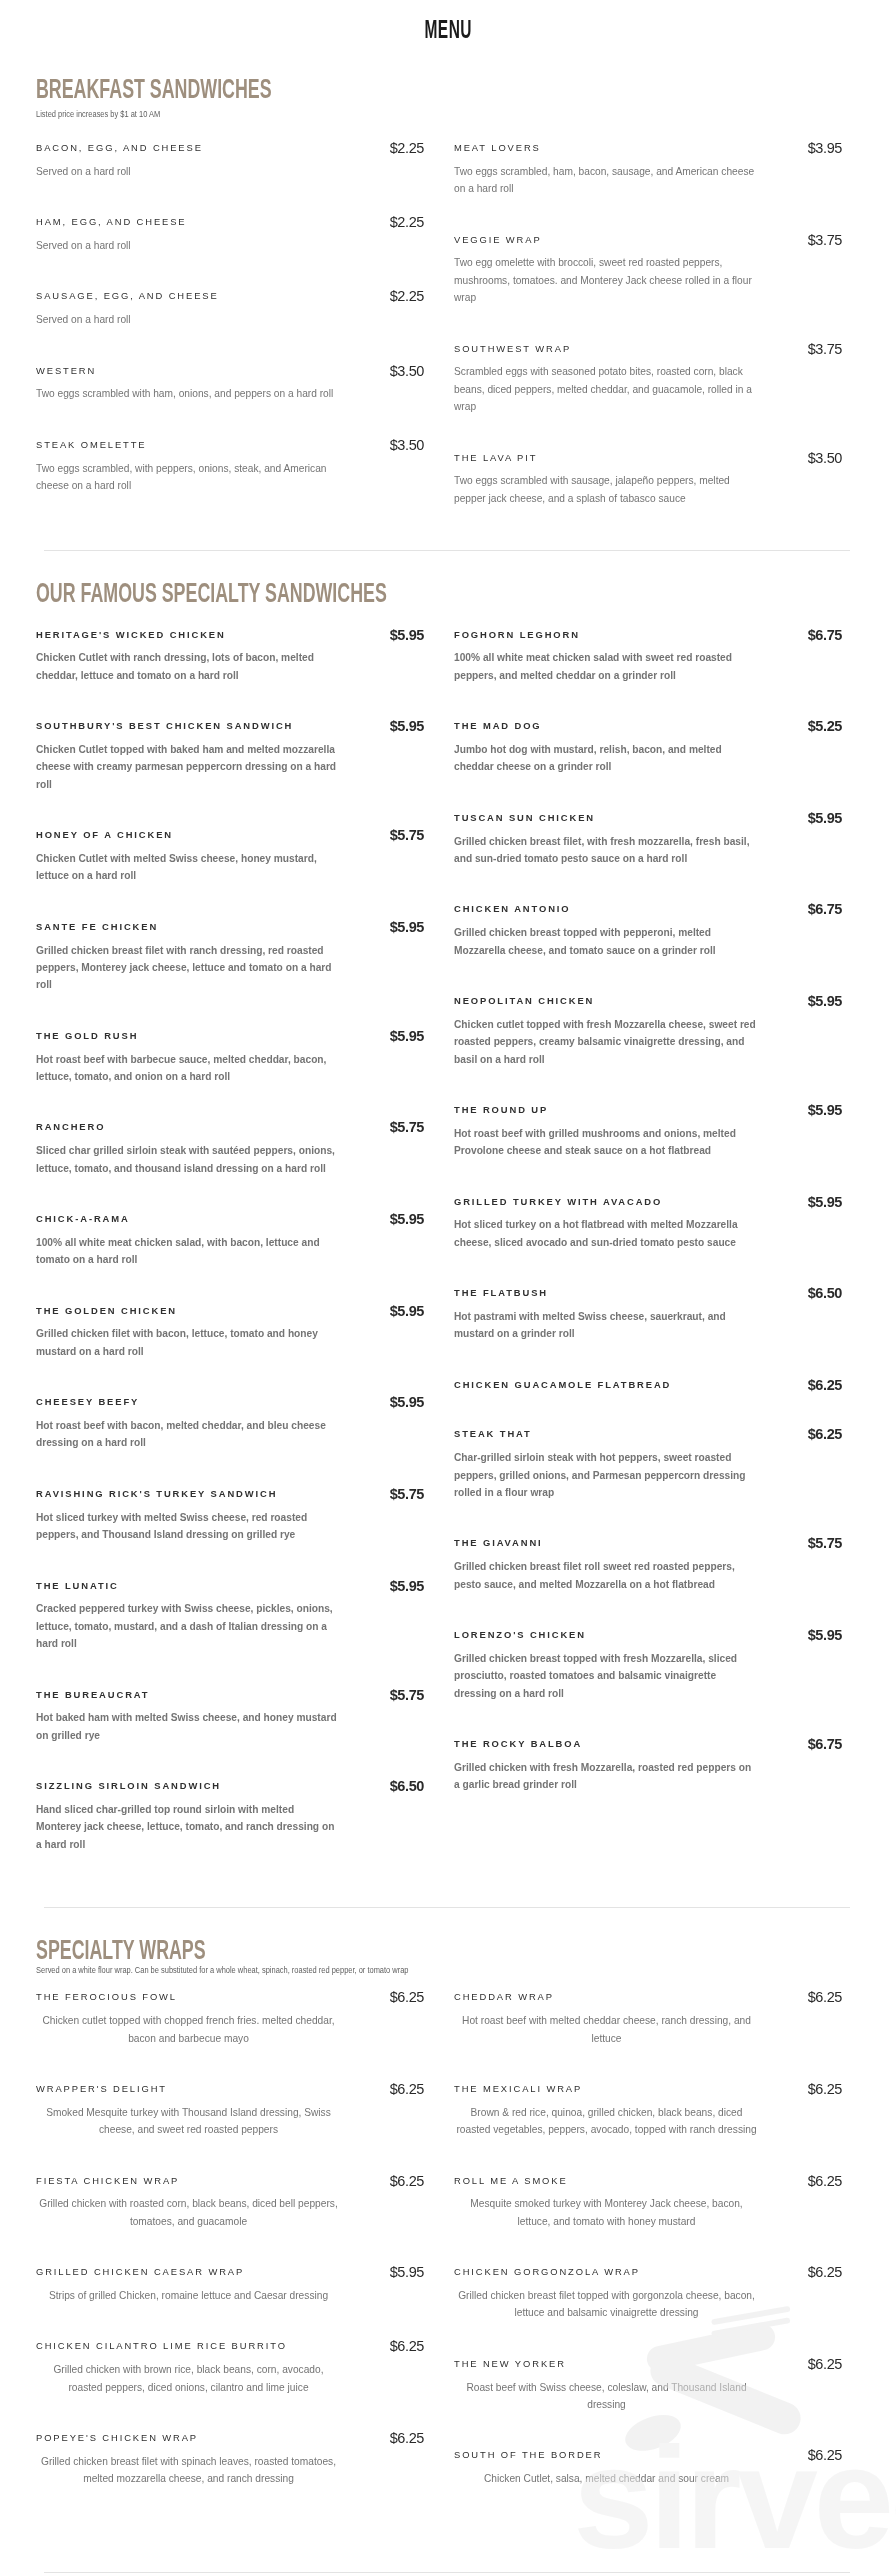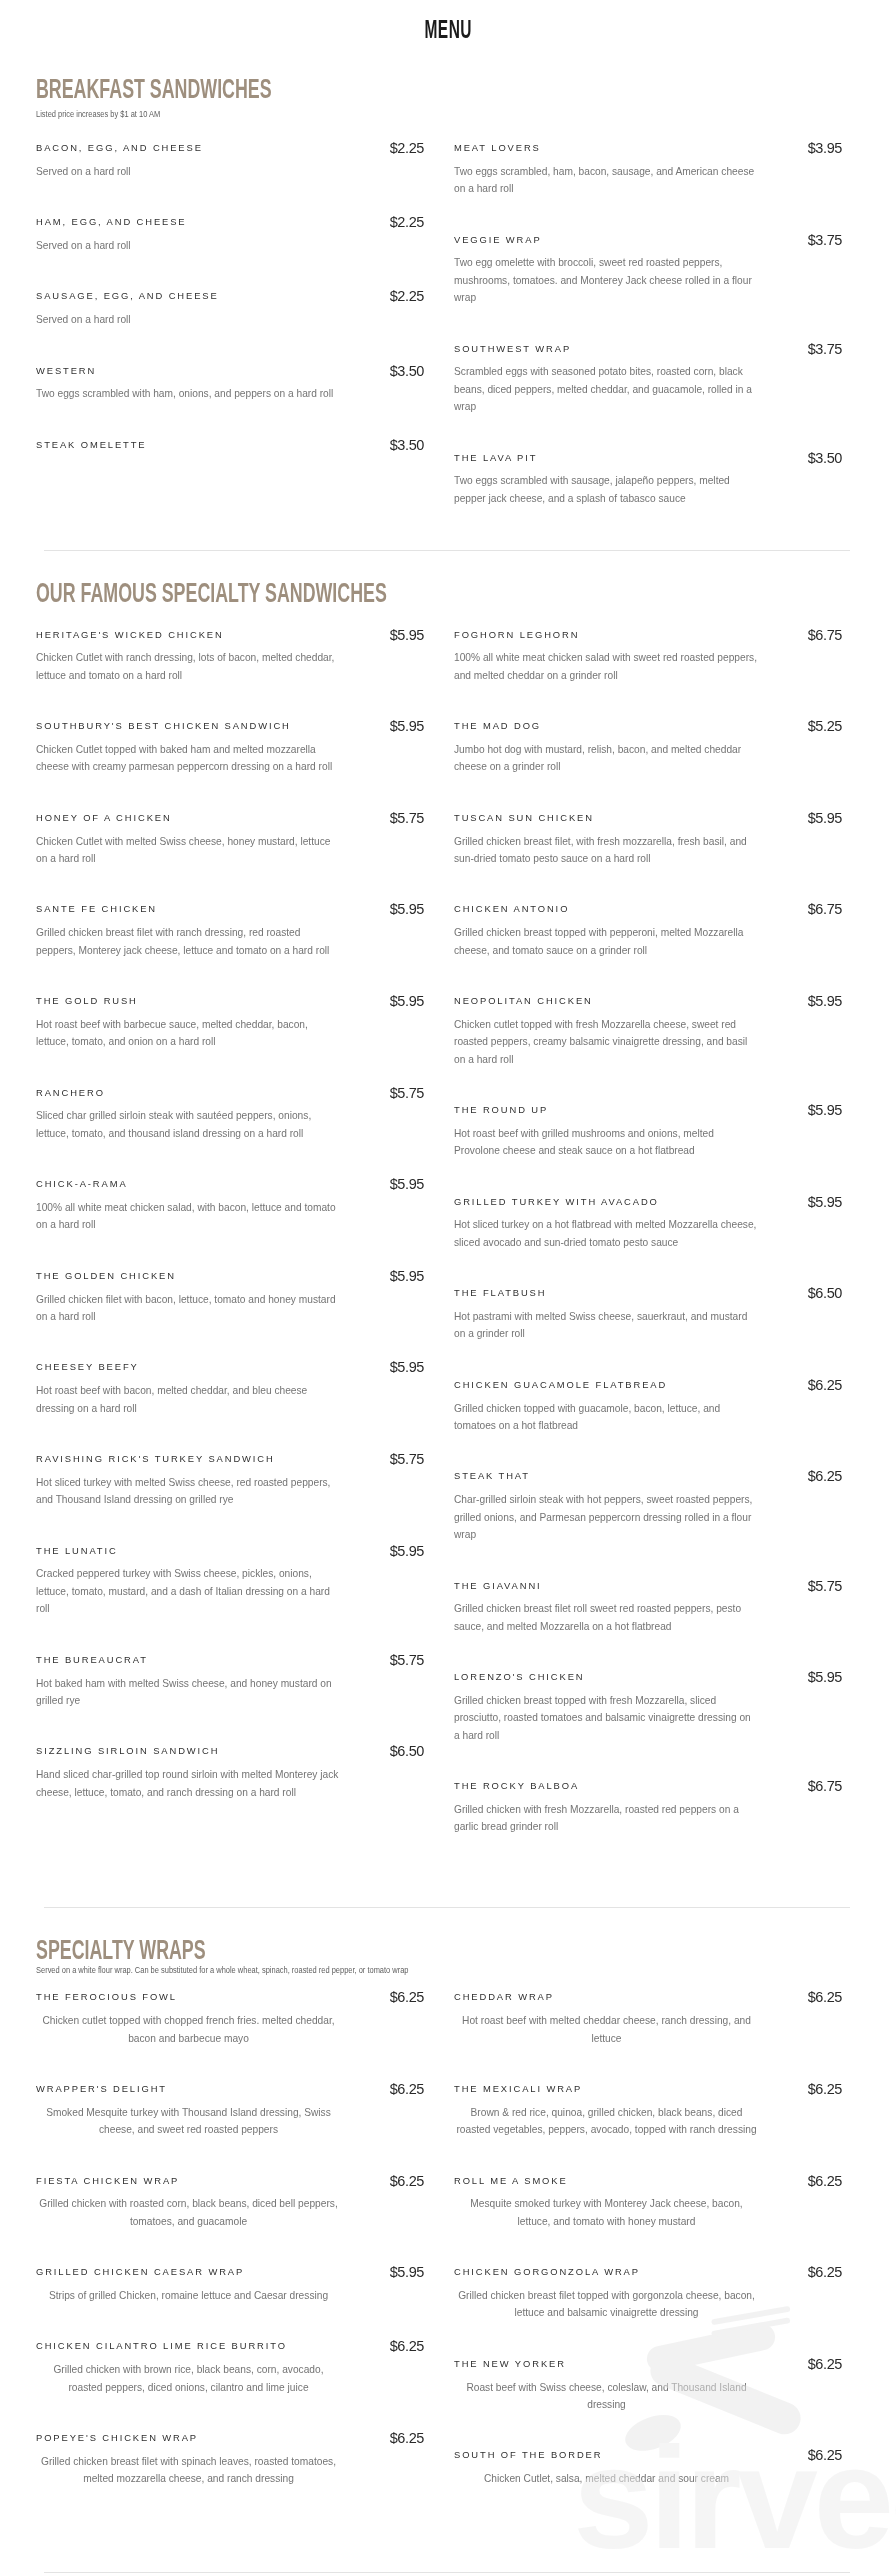--- a/index.html
+++ b/index.html
@@ -60,20 +60,21 @@
       <span class="item-name">WESTERN</span>
       <span class="item-price">$3.50</span>
     </div>
     <div class="item-desc">Two eggs scrambled with ham, onions, and peppers on a hard roll</div>
   </div>
         <div class="item">
     <div class="item-head">
       <span class="item-name">STEAK OMELETTE</span>
       <span class="item-price">$3.50</span>
     </div>
+    <div class="item-desc">Two eggs scrambled, with peppers, onions, steak, and American cheese on a hard roll</div>
   </div>
       </div>
     <div class="col">
         <div class="item">
     <div class="item-head">
       <span class="item-name">MEAT LOVERS</span>
       <span class="item-price">$3.95</span>
     </div>
     <div class="item-desc">Two eggs scrambled, ham, bacon, sausage, and American cheese on a hard roll</div>
   </div>
@@ -99,21 +100,21 @@
     <div class="item-desc">Two eggs scrambled with sausage, jalapeño peppers, melted pepper jack cheese, and a splash of tabasco sauce</div>
   </div>
       </div>
   </div>
 </div>
 
 <div class="divider" style="top:550px;"></div>
 
 <div class="section" id="sec1" style="top:579px;">
   <div class="section-title"><span>OUR FAMOUS SPECIALTY SANDWICHES</span></div>
-  <div class="cols" style="margin-top:19.6px;">
+  <div class="cols" style="margin-top:19.6px;font-weight:bold;">
     <div class="col">
         <div class="item">
     <div class="item-head">
       <span class="item-name">HERITAGE'S WICKED CHICKEN</span>
       <span class="item-price">$5.95</span>
     </div>
     <div class="item-desc">Chicken Cutlet with ranch dressing, lots of bacon, melted cheddar, lettuce and tomato on a hard roll</div>
   </div>
         <div class="item">
     <div class="item-head">
@@ -255,21 +256,20 @@
       <span class="item-name">THE FLATBUSH</span>
       <span class="item-price">$6.50</span>
     </div>
     <div class="item-desc">Hot pastrami with melted Swiss cheese, sauerkraut, and mustard on a grinder roll</div>
   </div>
         <div class="item">
     <div class="item-head">
       <span class="item-name">CHICKEN GUACAMOLE FLATBREAD</span>
       <span class="item-price">$6.25</span>
     </div>
-    <div class="item-desc">Grilled chicken topped with guacamole, bacon, lettuce, and tomatoes on a hot flatbread</div>
   </div>
         <div class="item">
     <div class="item-head">
       <span class="item-name">STEAK THAT</span>
       <span class="item-price">$6.25</span>
     </div>
     <div class="item-desc">Char-grilled sirloin steak with hot peppers, sweet roasted peppers, grilled onions, and Parmesan peppercorn dressing rolled in a flour wrap</div>
   </div>
         <div class="item">
     <div class="item-head">

